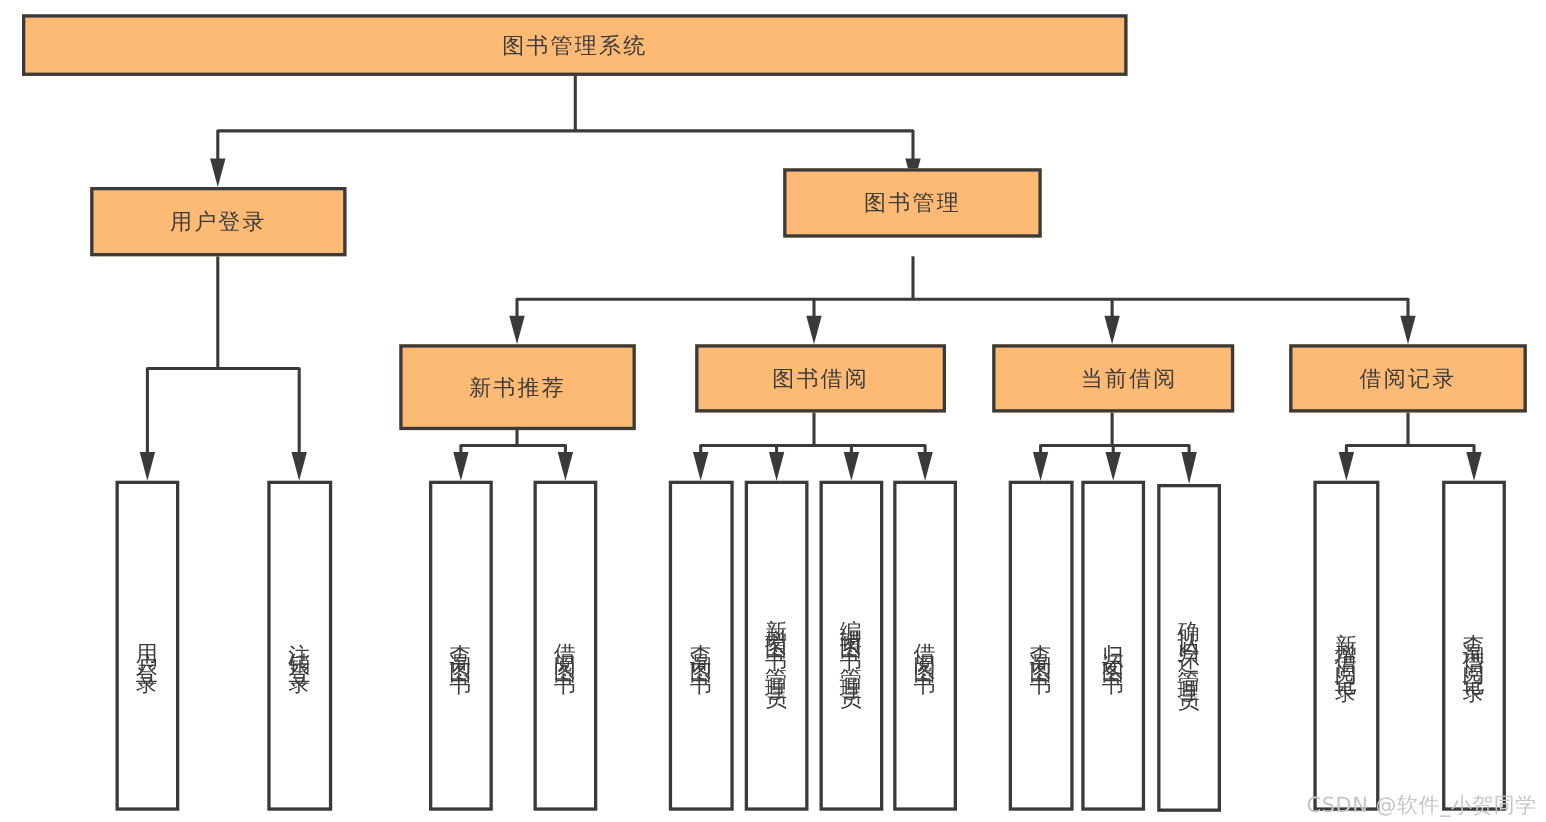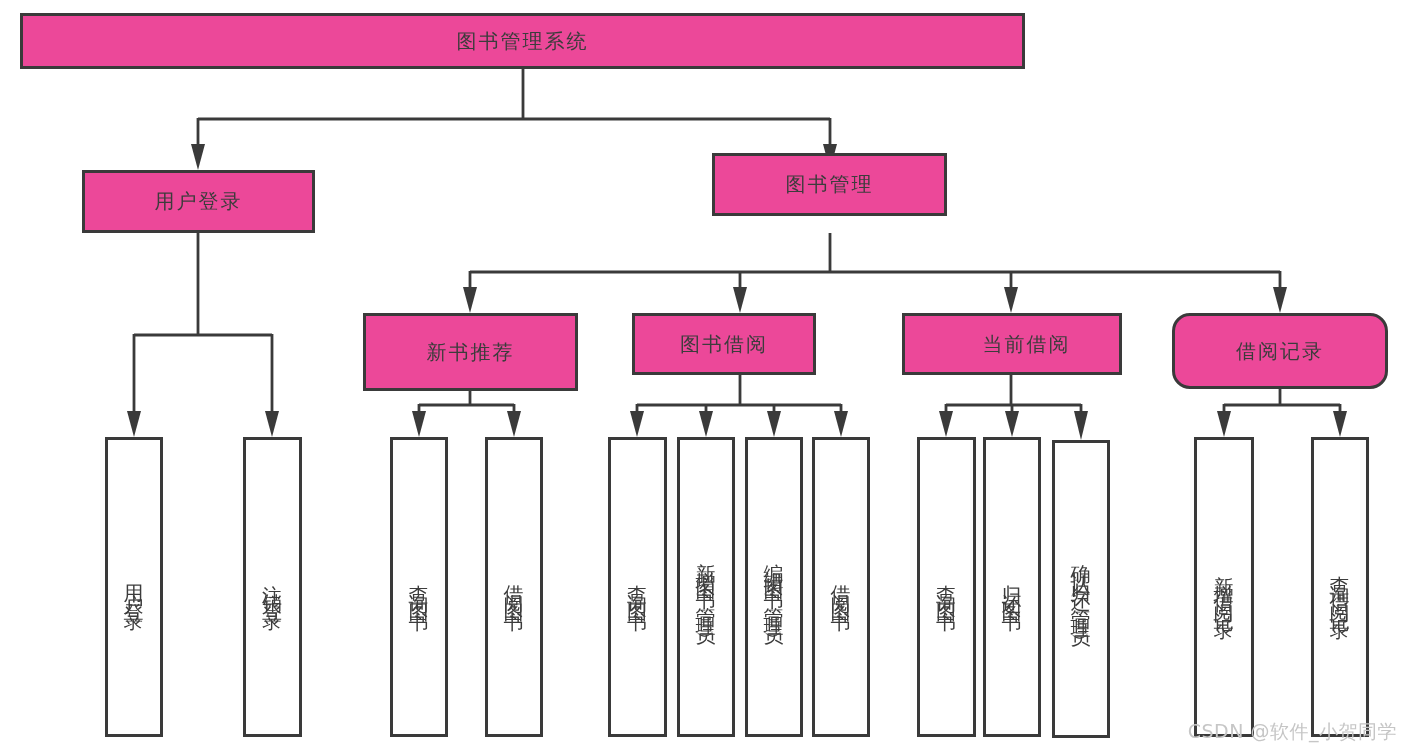--- a/index.html
+++ b/index.html
@@ -21,21 +21,21 @@
   }
   svg.connectors {
     position: absolute;
     left: 0; top: 0;
     width: 1405px; height: 747px;
     z-index: 1;
   }
   .node {
     position: absolute;
     border: 3px solid var(--line);
-    background: #ec4899;
+    background: #fdba74;
     display: flex;
     align-items: center;
     justify-content: center;
     font-size: 20px;
     letter-spacing: 2px;
     z-index: 2;
   }
   .leaf {
     position: absolute;
     border: 3px solid var(--line);
@@ -134,23 +134,23 @@
       <polygon points="1333,411 1347,411 1340,437"></polygon>
     </g>
   </svg>
 
   <div class="node" style="left:20px; top:13px; width:1005px; height:56px;">图书管理系统</div>
 
   <div class="node" style="left:82px; top:170px; width:233px; height:63px;">用户登录</div>
   <div class="node" style="left:712px; top:153px; width:235px; height:63px;">图书管理</div>
 
   <div class="node" style="left:363px; top:313px; width:215px; height:78px;">新书推荐</div>
-  <div class="node" style="left:632px; top:313px; width:184px; height:62px;">图书借阅</div>
+  <div class="node" style="left:632px; top:313px; width:228px; height:62px;">图书借阅</div>
   <div class="node" style="left:902px; top:313px; width:220px; height:62px;padding-left:29px;">当前借阅</div>
-  <div class="node" style="left:1172px; top:313px; width:216px; height:76px;border-radius:18px;">借阅记录</div>
+  <div class="node" style="left:1172px; top:313px; width:216px; height:62px;">借阅记录</div>
 
   <div class="leaf" style="left:105px; top:437px; width:58px; height:300px;">
     <span class="vtext">用户登录</span>
   </div>
   <div class="leaf" style="left:243px; top:437px; width:59px; height:300px;">
     <span class="vtext">注销登录</span>
   </div>
 
   <div class="leaf" style="left:390px; top:437px; width:58px; height:300px;">
     <span class="vtext">查询图书</span>

